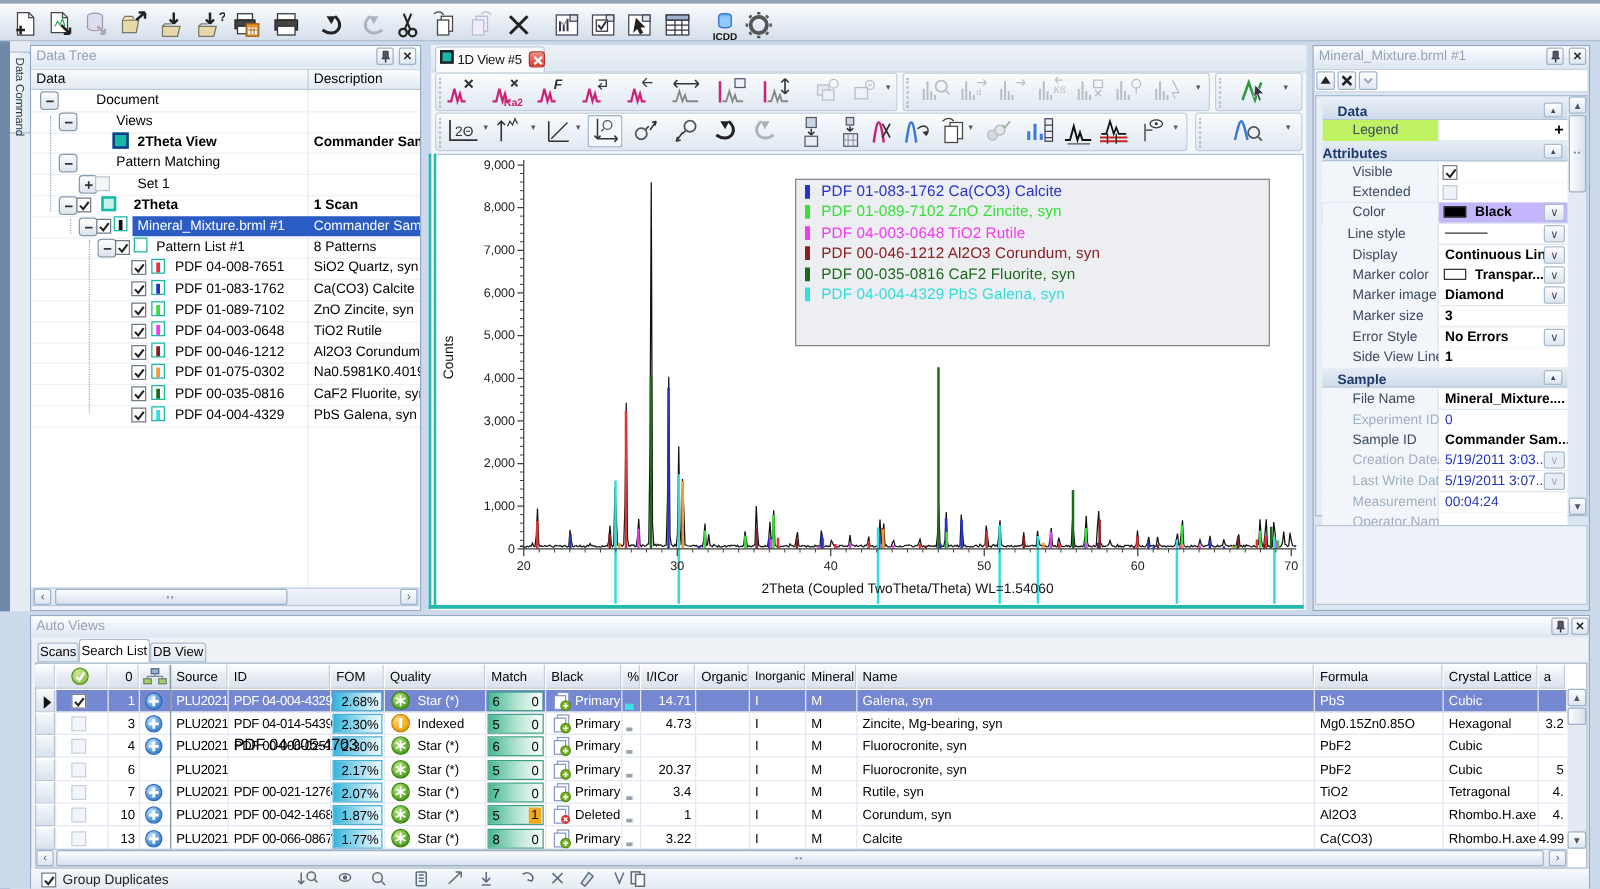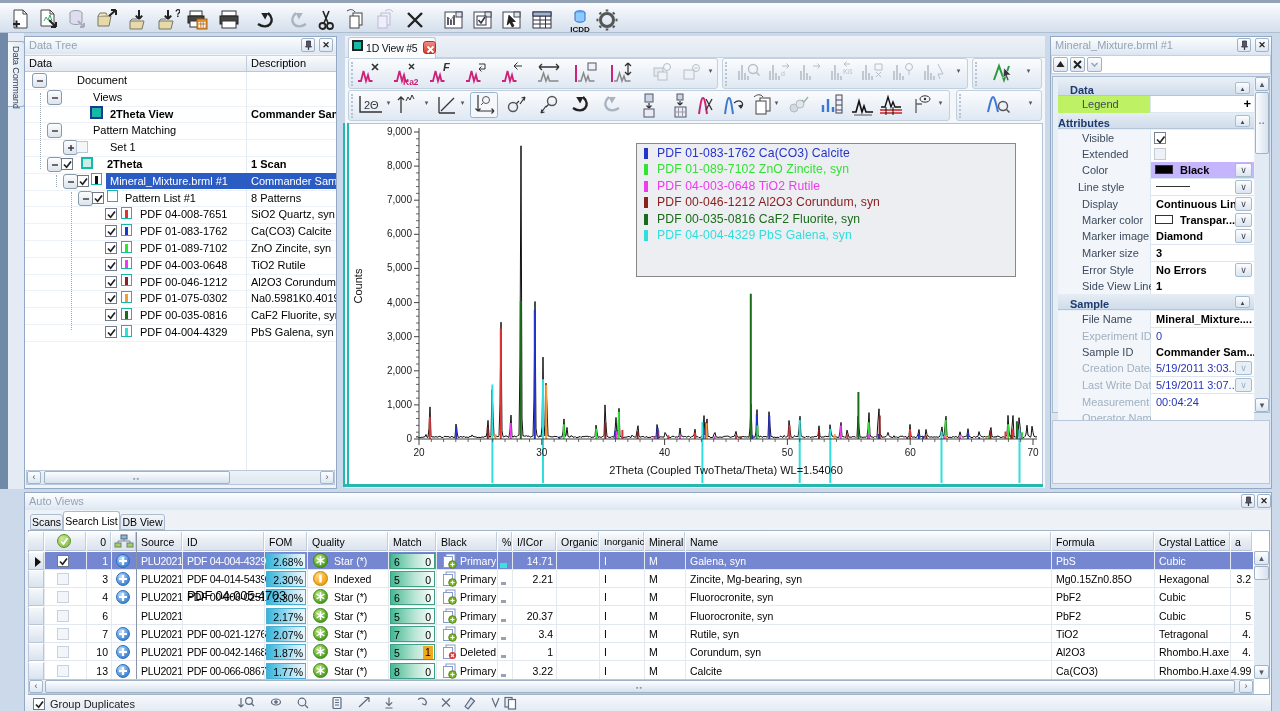--- a/index.html
+++ b/index.html
@@ -860,21 +860,21 @@
 <div style="position:absolute;left:439px;top:570px;width:60px;height:18px;color:#000">
     <span style="position:absolute;left:3px;top:1px;width:15px;height:16px"><svg width="15" height="16">
         <rect x="4" y="1" width="9" height="11" fill="#fff" stroke="#8899cc"></rect>
         <rect x="1.5" y="3.5" width="9" height="11" fill="#fff" stroke="#8899cc"></rect>
         <circle cx="10.5" cy="11.5" r="3.8" fill="#7cb428" stroke="#57881a"></circle>
         <path d="M10.5 9.5v4M8.5 11.5h4" stroke="#fff" stroke-width="1.2"></path>
       </svg></span>
     <span style="position:absolute;left:21px;top:3px;font-size:10.5px">Primary</span>
   </div>
 <span style="position:absolute;left:501px;top:582px;width:5px;height:3px;background:#98a2ae"></span>
-<div style="position:absolute;left:513px;top:573px;width:40px;text-align:right;font-size:10.5px;color:#000">2.21</div>
+<div style="position:absolute;left:513px;top:573px;width:40px;text-align:right;font-size:10.5px;color:#000">4.73</div>
 <div style="position:absolute;left:604px;top:573px;font-size:10.5px;color:#000">I</div>
 <div style="position:absolute;left:649px;top:573px;font-size:10.5px;color:#000">M</div>
 <div style="position:absolute;left:690px;top:573px;font-size:10.5px;color:#000;white-space:nowrap">Zincite, Mg-bearing, syn</div>
 <div style="position:absolute;left:1056px;top:573px;font-size:10.5px;color:#000;white-space:nowrap">Mg0.15Zn0.85O</div>
 <div style="position:absolute;left:1159px;top:573px;width:70px;overflow:hidden;font-size:10.5px;color:#000;white-space:nowrap">Hexagonal</div>
 <div style="position:absolute;left:1231px;top:573px;width:20px;font-size:10.5px;color:#000;text-align:right;overflow:hidden">3.2</div>
 <div style="position:absolute;left:45px;top:588px;width:1208px;height:18px;background:#fff;border-bottom:1px solid #e2e8f1"></div>
 <div style="position:absolute;left:28px;top:588px;width:16px;height:18px;background:linear-gradient(#f5f8fb,#d9e2ee);border:1px solid #b9c6d8;border-top:1px solid #fff"></div>
 <span style="position:absolute;left:57px;top:591px;width:12px;height:12px;background:#f2f5f9;border:1px solid #c8d2de"></span>
 <div style="position:absolute;left:87px;top:591px;width:21px;text-align:right;font-size:10.5px;color:#000">4</div>

